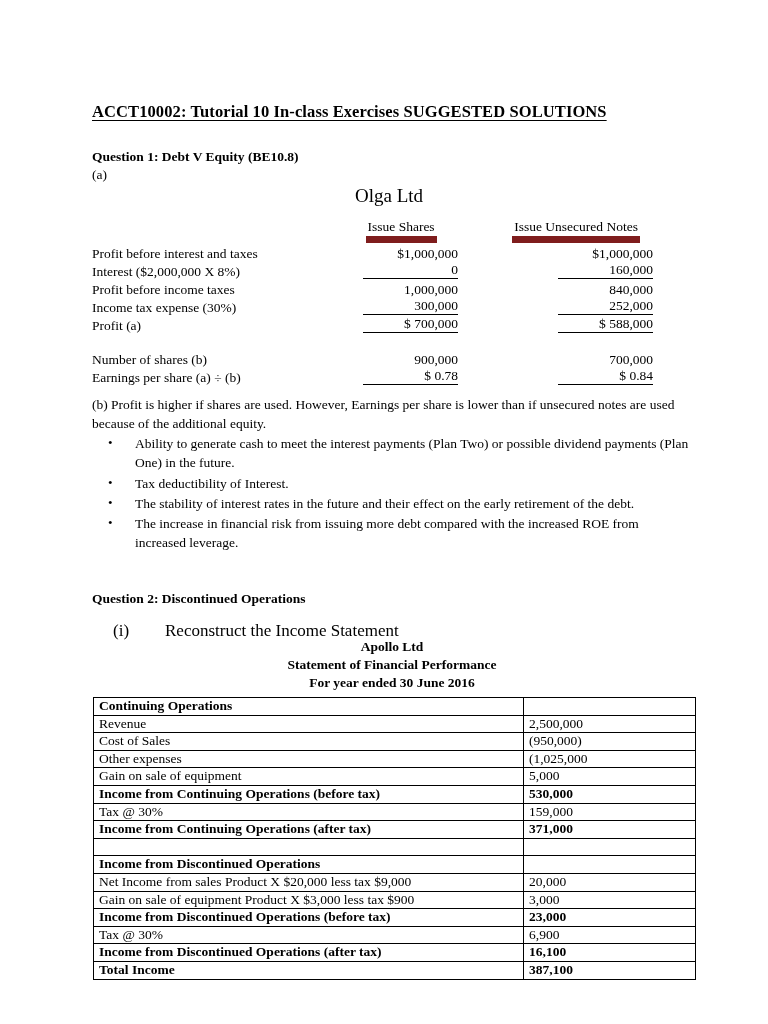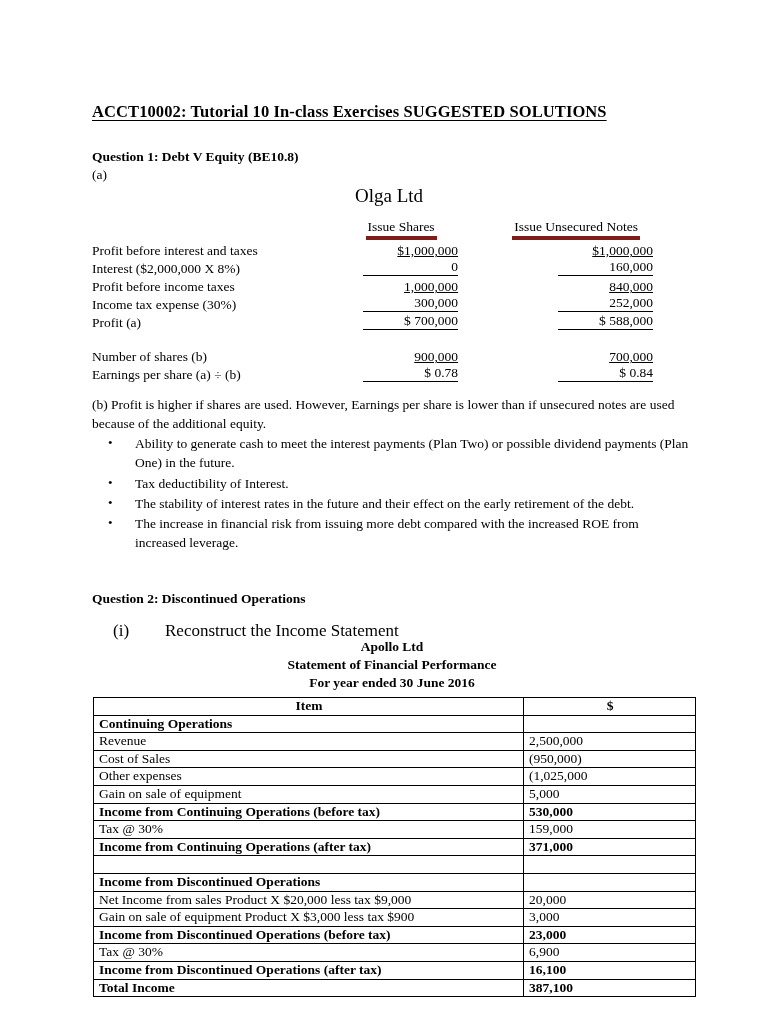--- a/index.html
+++ b/index.html
@@ -98,35 +98,34 @@
 
   
   .colhead {
     text-align: center !important;
     padding-right: 0 !important;
   }
   .colhead .caption {
     display: inline-block;
     padding: 0 2px 2px 2px;
   }
-  .rule-head { border-bottom: 4px solid #7f1d1d; }
+  .rule-head { border-bottom: 7px solid #7f1d1d; }
 
   
   .ul-num {
     display: inline-block;
     border-bottom: 1px solid #000;
     padding-bottom: 1px;
     min-width: 95px;
     text-align: right;
   }
   .plain-num {
     display: inline-block;
     min-width: 95px;
     text-align: right;
-    text-decoration: underline;
   }
 
   
   .para-block {
     position: absolute;
     left: 92px;
     top: 348px;
     width: 600px;
     font-size: 13.5px;
     line-height: 1.38;
@@ -293,24 +292,20 @@
   </div>
   <div class="stmt-title">
     <div>Apollo Ltd</div>
     <div>Statement of Financial Performance</div>
     <div>For year ended 30 June 2016</div>
   </div>
 
   <table class="bordered">
     <tbody>
       <tr>
-        <td class="c-item center">Item</td>
-        <td class="c-val center">$</td>
-      </tr>
-      <tr>
         <td class="c-item bold">Continuing Operations</td>
         <td class="c-val"></td>
       </tr>
       <tr>
         <td class="c-item">Revenue</td>
         <td class="c-val">2,500,000</td>
       </tr>
       <tr>
         <td class="c-item">Cost of Sales</td>
         <td class="c-val">(950,000)</td>

